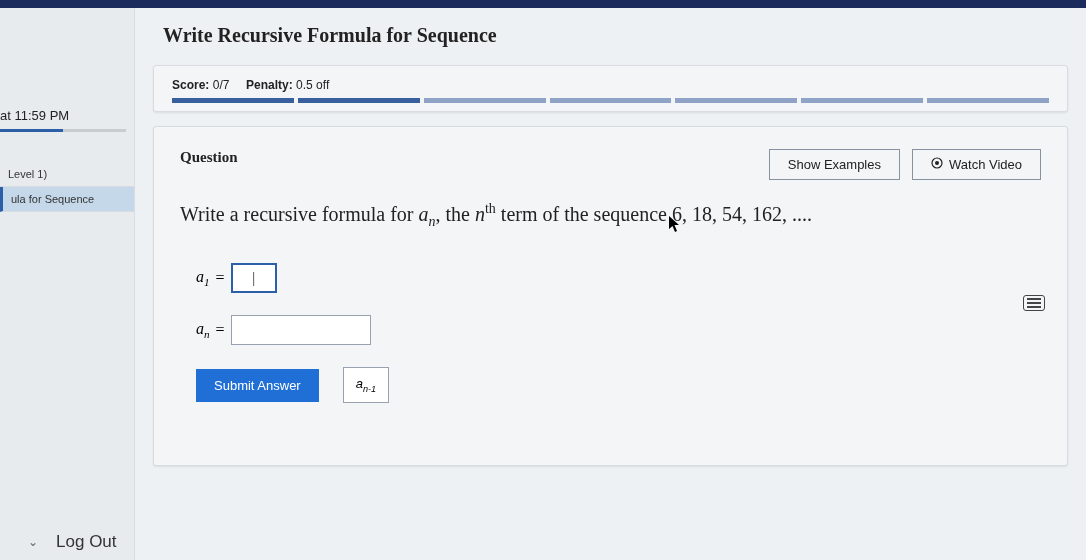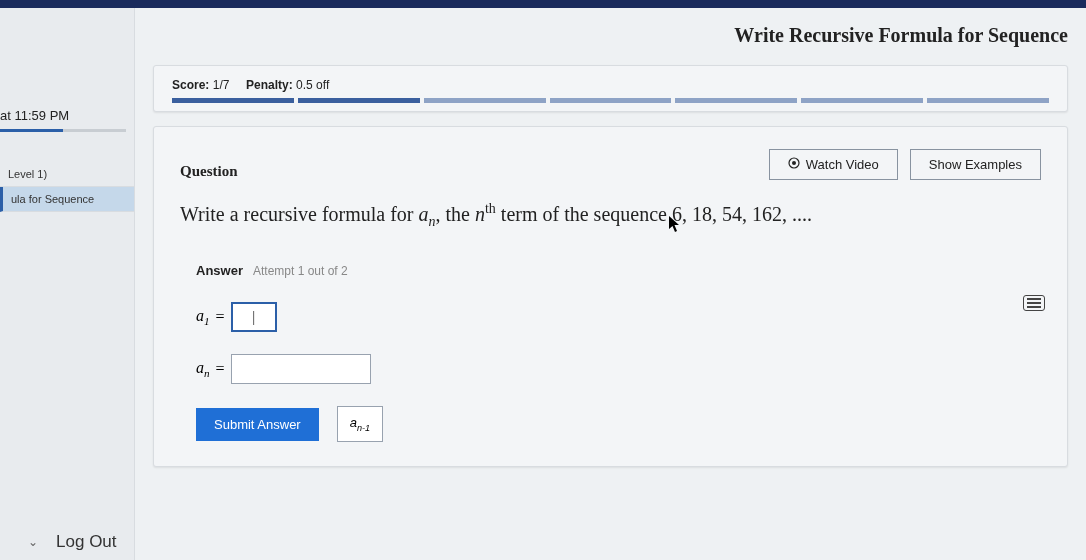--- a/index.html
+++ b/index.html
@@ -69,21 +69,20 @@
       flex: 1;
       background: #eef1f3;
       padding: 16px 18px 0 18px;
       overflow: hidden;
     }
     .page-title {
       font-weight: bold;
       font-size: 20px;
       color: #222;
       margin: 0 0 18px 10px;
-      text-align: right;
     }
     .card {
       background: #f3f5f7;
       border: 1px solid #d8dce0;
       border-radius: 3px;
       padding: 12px 18px 8px 18px;
       margin-bottom: 14px;
       box-shadow: 0 1px 2px rgba(0,0,0,0.08);
     }
     .score-row {
@@ -97,21 +96,21 @@
       display: flex;
       gap: 4px;
       height: 5px;
     }
     .seg { flex: 1; background: #3a5f9e; }
     .seg.dim { opacity: 0.55; }
     .question-card { padding: 22px 26px 24px 26px; position: relative; min-height: 340px; }
     .q-header {
       display: flex;
       justify-content: space-between;
-      align-items: flex-end;
+      align-items: flex-start;
       margin-bottom: 18px;
     }
     .q-label {
       font-weight: bold;
       font-size: 15px;
       color: #222;
     }
     .q-buttons { display: flex; gap: 12px; font-family: Arial, sans-serif; }
     .btn-outline {
       border: 1px solid #8893a0;
@@ -170,21 +169,21 @@
       font-size: 14px;
     }
     .input-med {
       width: 140px; height: 30px;
       border: 1px solid #98a2af;
       background: #fff;
       font-size: 14px;
       padding: 0 6px;
     }
     .submit-row {
-      display: flex; align-items: center; gap: 18px;
+      display: flex; align-items: center; gap: 24px;
       margin: 0 0 0 16px;
     }
     .btn-primary {
       background: #1f6fd6;
       color: #fff;
       border: none;
       padding: 9px 18px;
       font-size: 13px;
       font-family: Arial, sans-serif;
       cursor: pointer;
@@ -222,61 +221,57 @@
       <span class="logout">Log Out</span>
     </div>
   </aside>
 
   <main class="main">
     <h1 class="page-title">Write Recursive Formula for Sequence</h1>
 
     <div class="card">
       <div class="score-row">
         <b>Score:</b>
-        <span>1/7</span>
+        <span>0/7</span>
         &nbsp;&nbsp;&nbsp;
         <b>Penalty:</b>
         <span>0.5 off</span>
       </div>
       <div class="progress-segments">
         <div class="seg"></div>
         <div class="seg"></div>
         <div class="seg dim"></div>
         <div class="seg dim"></div>
         <div class="seg dim"></div>
         <div class="seg dim"></div>
         <div class="seg dim"></div>
       </div>
     </div>
 
     <div class="card question-card">
       <div class="q-header">
         <div class="q-label">Question</div>
         <div class="q-buttons">
+          <button class="btn-outline">Show Examples</button>
           <button class="btn-outline">
             <span class="play-icon">
               <svg viewBox="0 0 12 12">
                   <circle cx="6" cy="6" r="5" fill="none" stroke="#222" stroke-width="1.2"></circle>
                   <circle cx="6" cy="6" r="2" fill="#222"></circle>
                 </svg>
             </span>
             <span>Watch Video</span>
           </button>
-          <button class="btn-outline">Show Examples</button>
         </div>
       </div>
 
       <p class="q-text">
         <span>Write a recursive formula for </span><span class="ital">a</span><span class="sub">n</span><span>, the </span><span class="ital">n</span><span class="sup">th</span><span> term of the sequence </span><span>6, 18, 54, 162, ....</span>
       </p>
 
-      <div class="answer-row">
-        <b>Answer</b>
-        <span class="attempt">Attempt 1 out of 2</span>
-      </div>
 
       <div class="keyboard-icon"></div>
 
       <div class="formula-row">
         <span><span class="var">a</span><span class="sub">1</span></span>
         <span>=</span>
         <input class="input-small" type="text" placeholder="|" style="">
       </div>
 
       <div class="formula-row">

